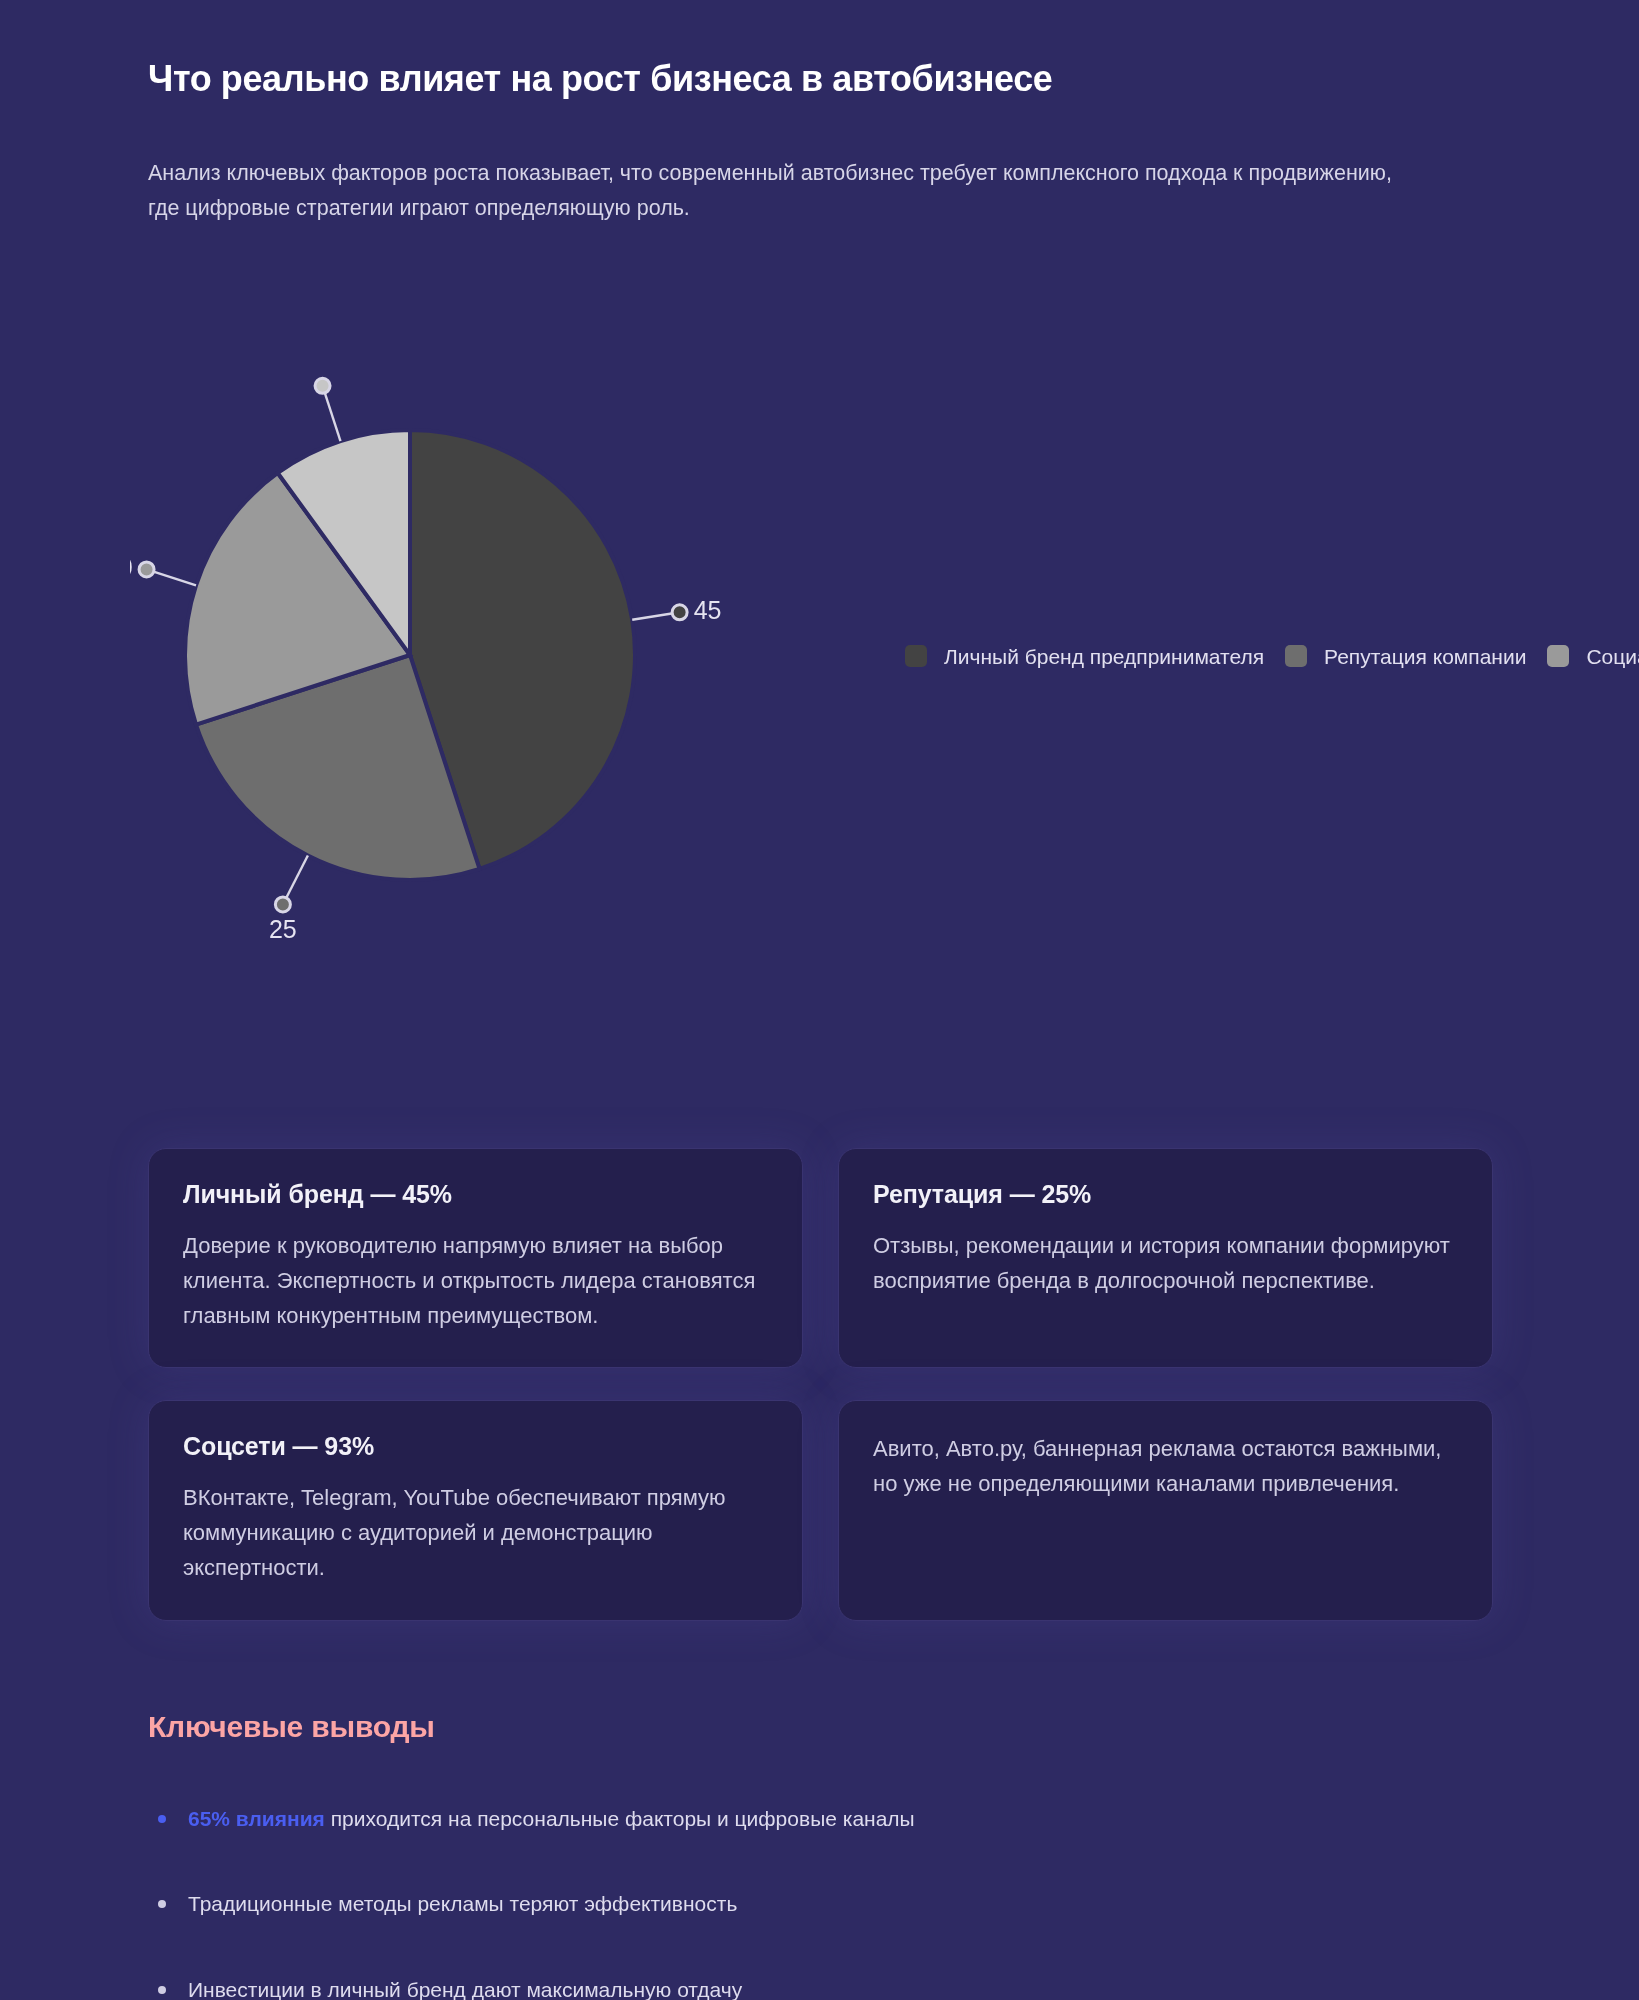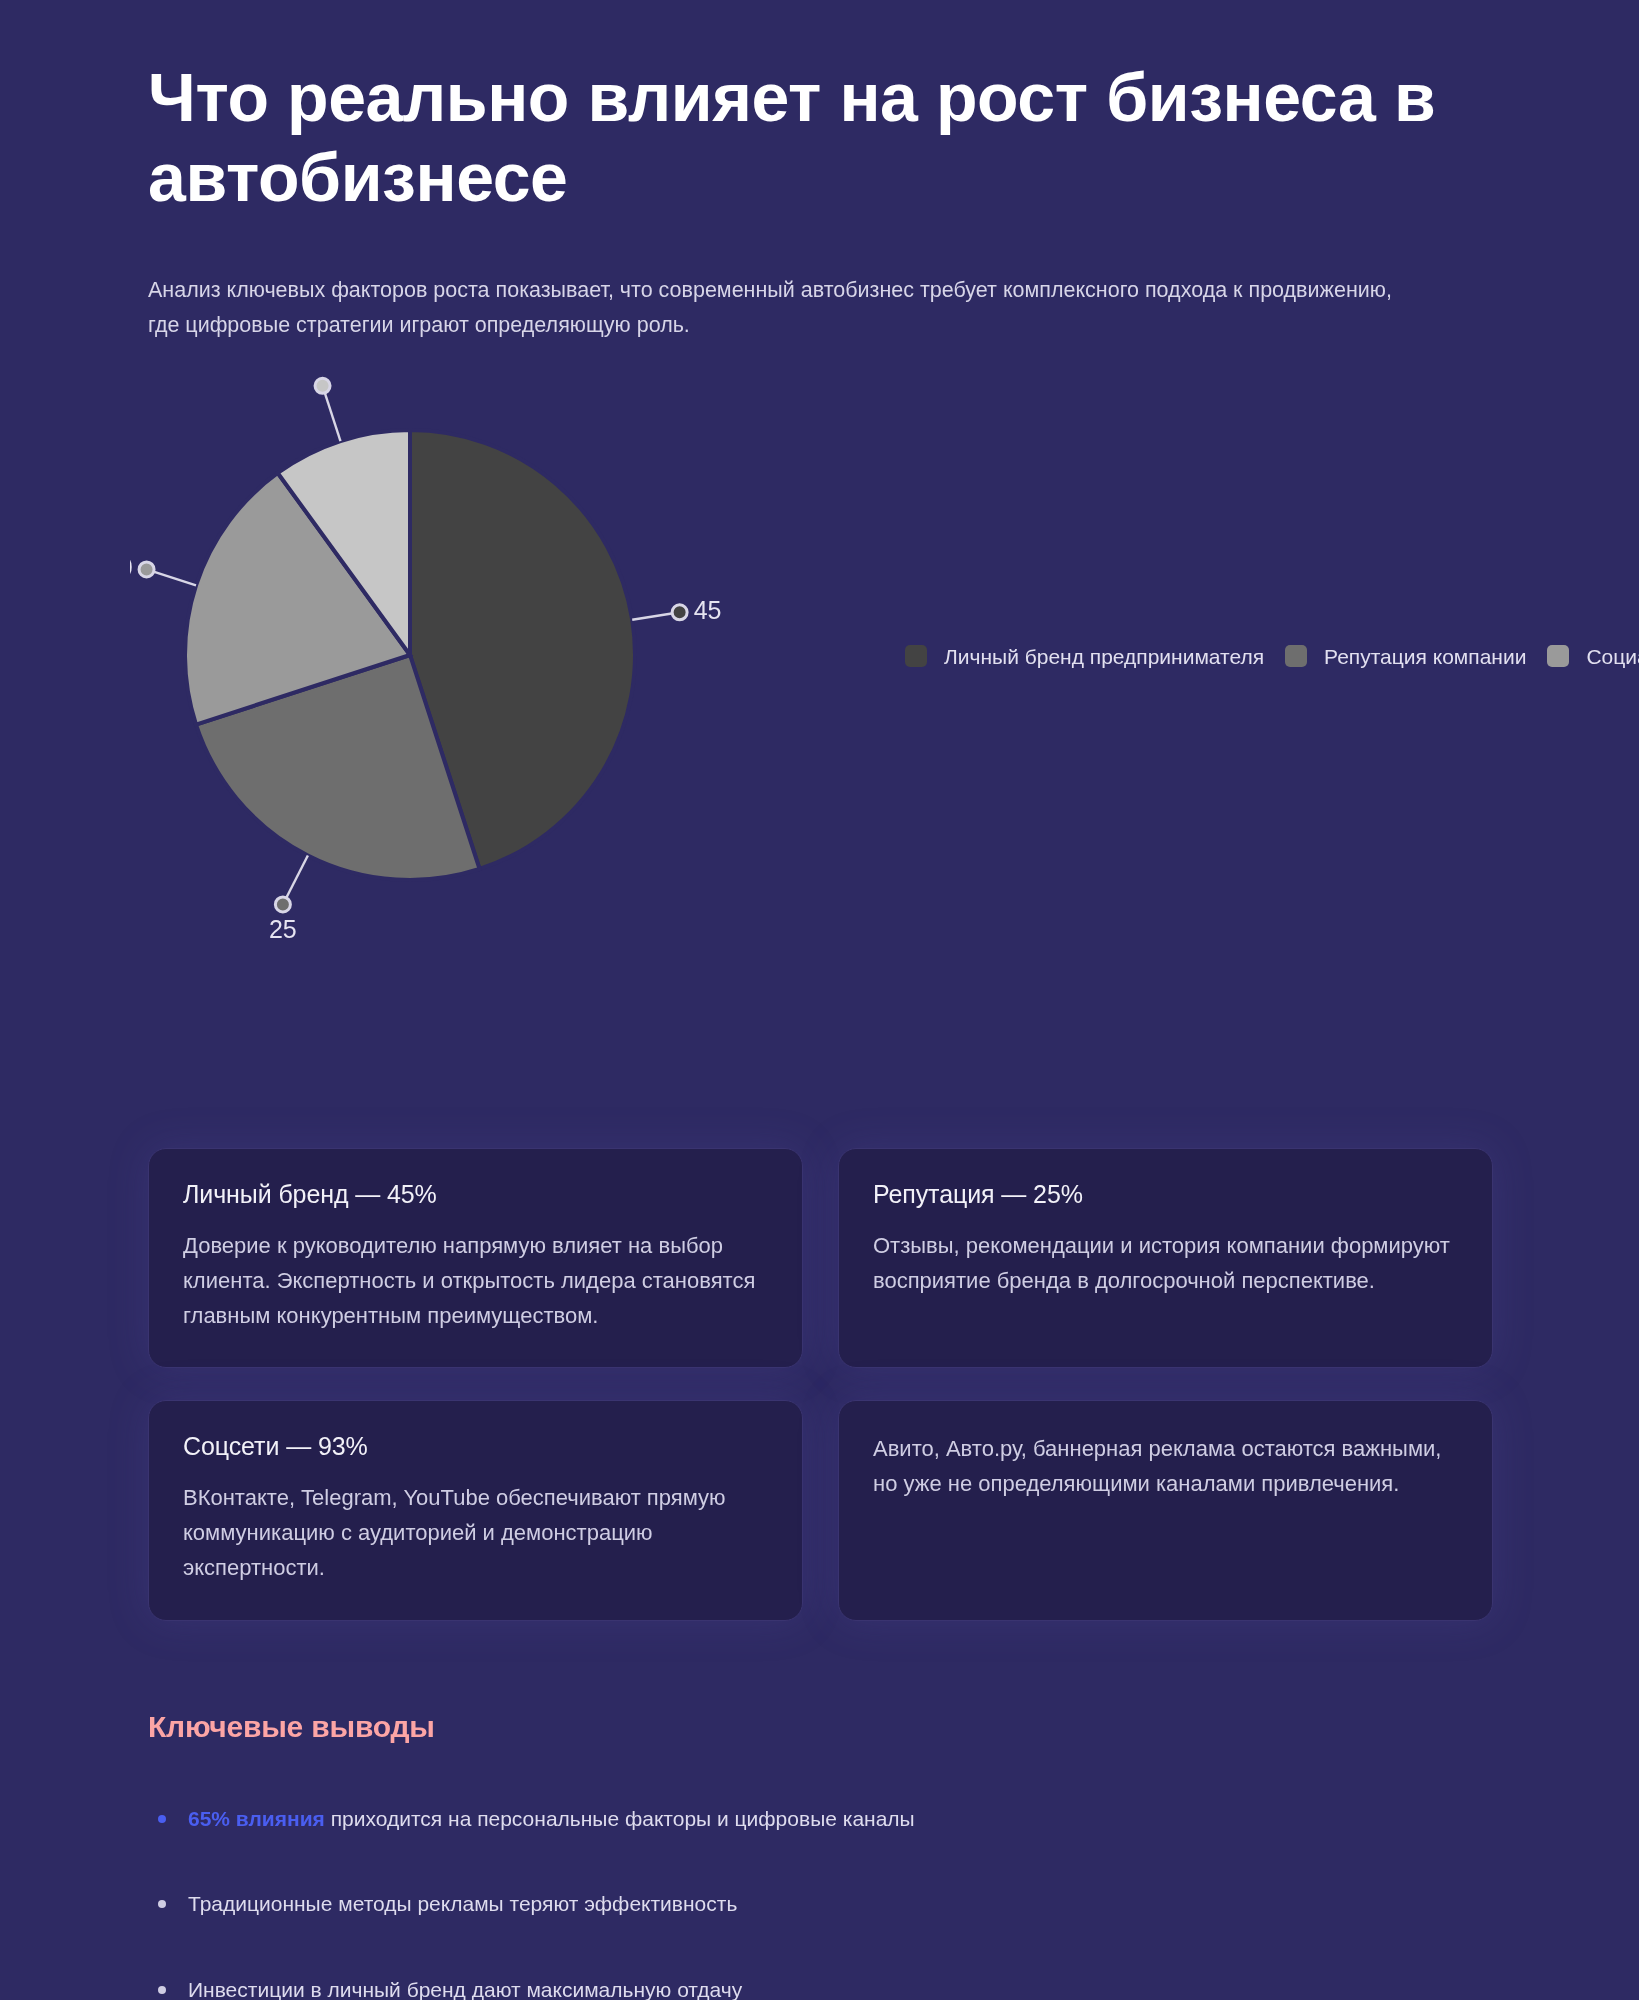--- a/index.html
+++ b/index.html
@@ -23,21 +23,21 @@
 
   
   .header {
     position: absolute;
     left: 148px;
     top: 58px;
     width: 1340px;
   }
 
   .page-title {
-    font-size: 68px;
+    font-size: 36px;
     line-height: 1.17;
     font-weight: 700;
     color: #ffffff;
     letter-spacing: -0.4px;
     max-width: 1320px;
   }
 
   .page-subtitle {
     margin-top: 56px;
     font-size: 21.5px;
@@ -108,21 +108,21 @@
   .card {
     background: #241f4d;
     border: 1px solid #3a3470;
     border-radius: 18px;
     padding: 31px 34px 34px 34px;
     box-shadow: 0 0 40px rgba(90, 80, 170, 0.22);
   }
 
   .card-title {
     font-size: 25px;
-    font-weight: 400;
+    font-weight: 700;
     color: #f2f1f8;
     letter-spacing: -0.1px;
     margin-bottom: 20px;
   }
 
   .card-text {
     font-size: 22px;
     line-height: 1.58;
     color: #cfcde3;
   }

